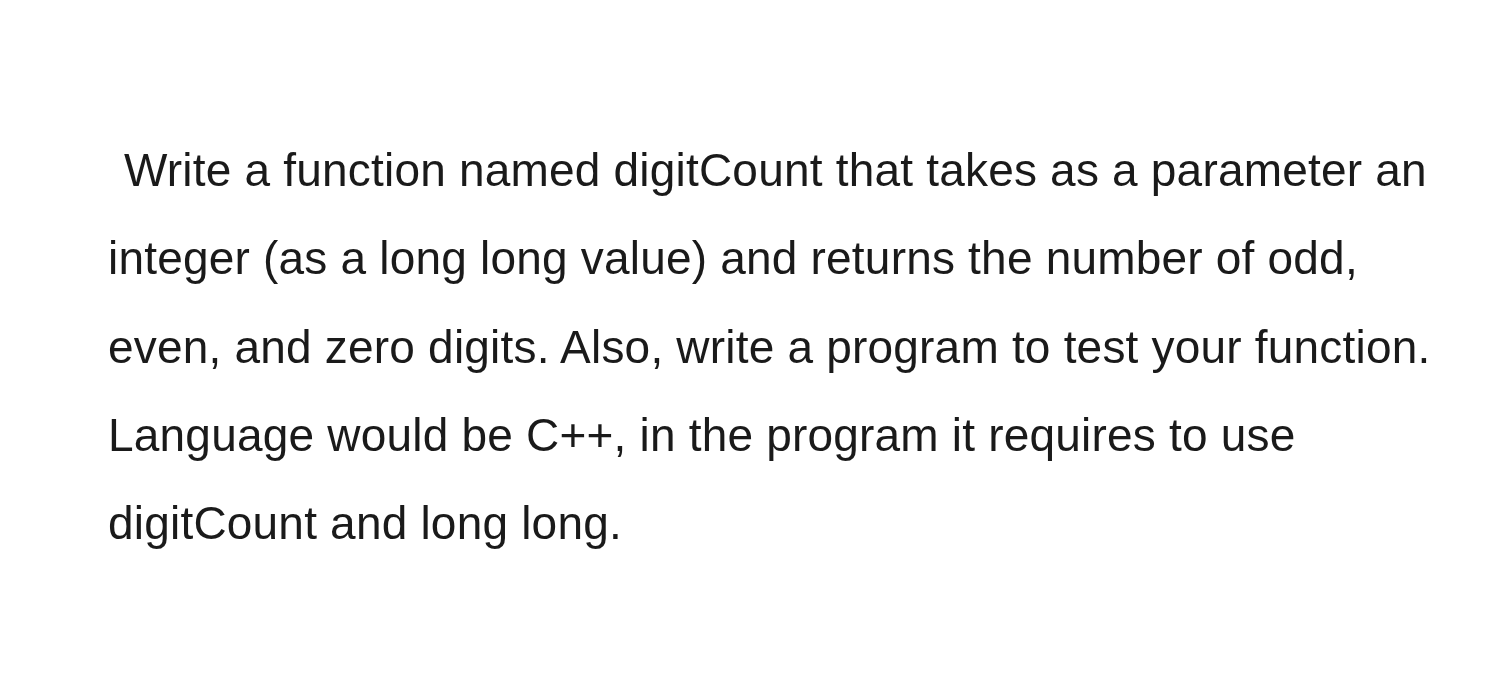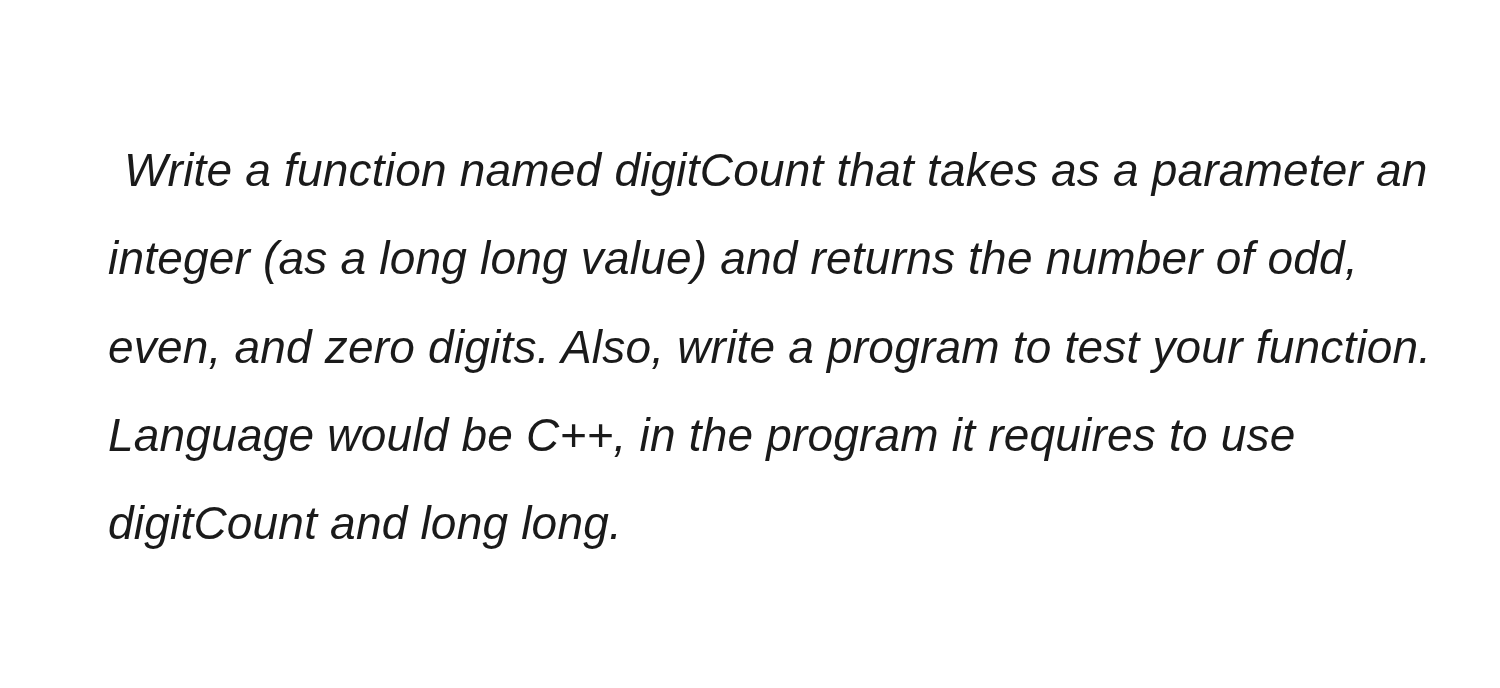--- a/index.html
+++ b/index.html
@@ -1,19 +1,18 @@
 <!DOCTYPE html>
 <html><head>
   <meta charset="utf-8">
   <style>
     * {
       margin: 16px;
       padding: 0;
       box-sizing: border-box;
-      font-style: italic;
     }
     body {
       width: 1500px;
       height: 688px;
       background: #ffffff;
       font-family: -apple-system, BlinkMacSystemFont, "Segoe UI", Helvetica, Arial, sans-serif;
       padding: 78px 60px 60px 60px;
     }
     .content {
       font-size: 46px;

